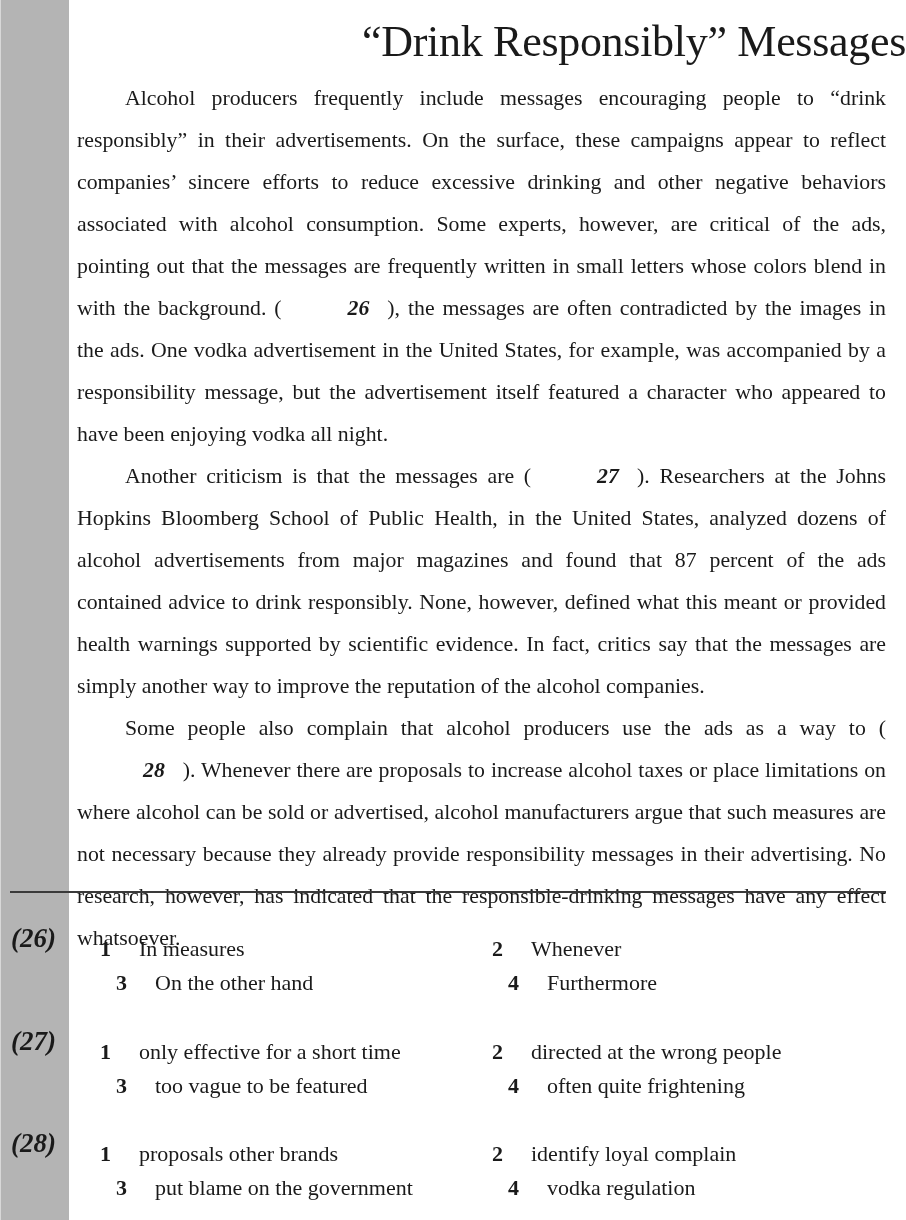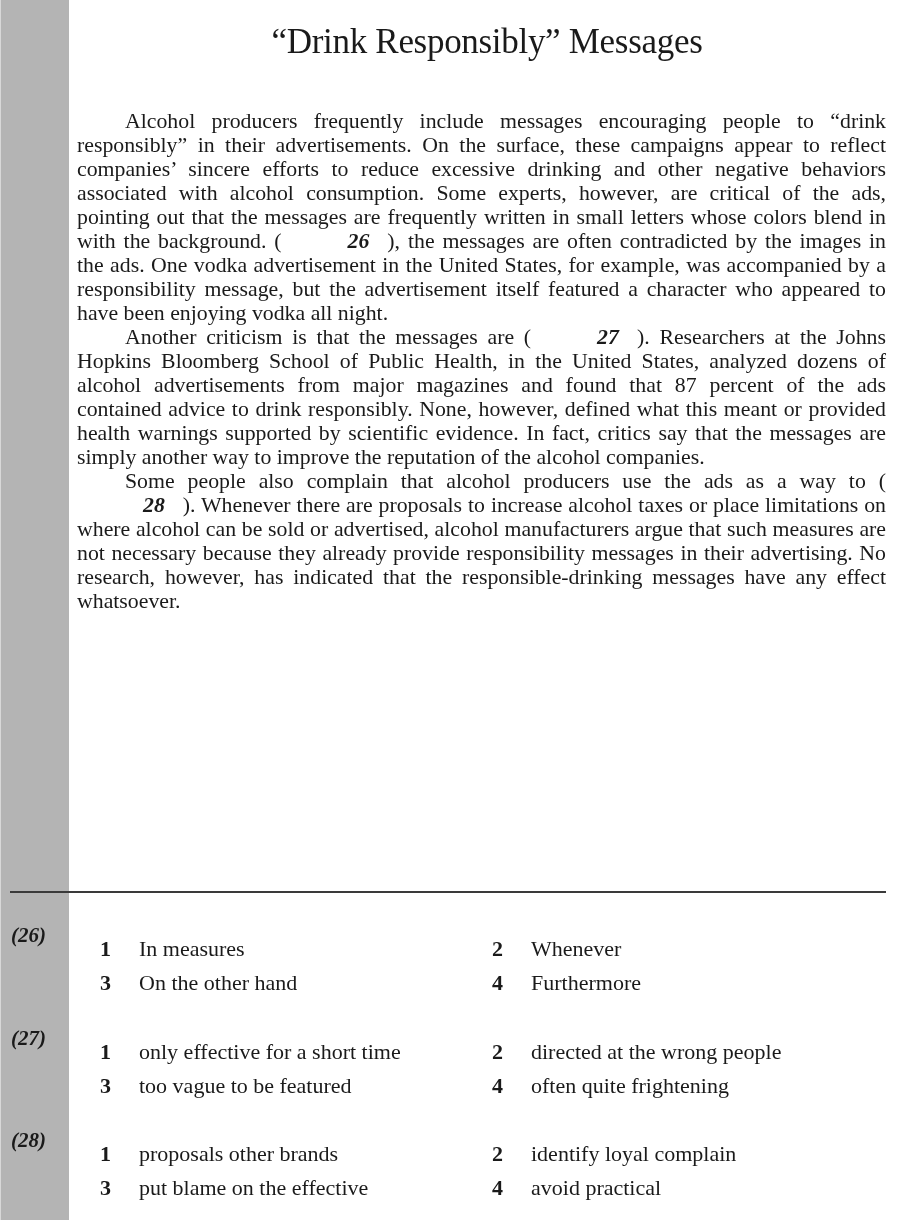--- a/index.html
+++ b/index.html
@@ -1,29 +1,29 @@
 <!DOCTYPE html>
 <html><head>
 <meta charset="utf-8">
 <style>
   html, body { margin:0; padding:0; }
   body { width:906px; height:1220px; background:#fff; position:relative; overflow:hidden;
          font-family:"Liberation Serif","DejaVu Serif",serif; color:#1a1a1a; }
   .sidebar { position:absolute; left:0; top:0; width:68px; height:1220px; background:#b4b4b4; border-left:1px solid #d8d8d8; }
-  .title { position:absolute; left:68px; right:0; top:20px; text-align:center; font-size:35px; line-height:44px; letter-spacing:-0.3px; }
-  .passage { position:absolute; left:77px; top:77px; width:809px; font-size:21.8px; line-height:24px; text-align:justify;margin-top:32px; }
+  .title { position:absolute; left:68px; right:0; top:20px; text-align:right; font-size:44px; line-height:44px; letter-spacing:-0.3px; }
+  .passage { position:absolute; left:77px; top:77px; width:809px; font-size:21.8px; line-height:42px; text-align:justify; }
   .passage p { margin:0; text-indent:48px; text-align:justify; }
   .blank { font-style:italic; font-weight:bold; display:inline-block; padding:0 18px; }
   .rule { position:absolute; left:10px; width:876px; top:891px; height:2px; background:#3a3a3a; }
   .q { position:absolute; left:0; width:906px; }
-  .qnum { position:absolute; left:11px; top:-9px; font-style:italic; font-weight:bold; font-size:21px; }
+  .qnum { position:absolute; left:11px; top:-9px; font-style:italic; font-weight:bold; font-size:27px; }
   .opt { position:absolute; font-size:22px; line-height:34px; white-space:nowrap; }
   .opt .n { font-weight:bold; display:inline-block; width:39px; font-family:"Liberation Serif",serif; }
   .c1 { left:100px; } .c2 { left:492px; }
-  .r1 { top:0; } .r2 { top:34px; }
+  .r1 { top:0; } .r2 { top:34px;margin-left:16px; }
 </style>
 </head>
 <body>
 
 <div class="sidebar"></div>
 
 <div class="title">“Drink Responsibly” Messages</div>
 
 <div class="passage">
   <p><span>Alcohol producers frequently include messages encouraging people to “drink responsibly” in their advertisements. On the surface, these campaigns appear to reflect companies’ sincere efforts to reduce excessive drinking and other negative behaviors associated with alcohol consumption. Some experts, however, are critical of the ads, pointing out that the messages are frequently written in small letters whose colors blend in with the background. (</span><span class="blank">26</span><span>), the messages are often contradicted by the images in the ads. One vodka advertisement in the United States, for example, was accompanied by a responsibility message, but the advertisement itself featured a character who appeared to have been enjoying vodka all night.</span></p>
@@ -46,15 +46,15 @@
   <div class="opt c1 r1"><span class="n">1</span><span>only effective for a short time</span></div>
   <div class="opt c2 r1"><span class="n">2</span><span>directed at the wrong people</span></div>
   <div class="opt c1 r2"><span class="n">3</span><span>too vague to be featured</span></div>
   <div class="opt c2 r2"><span class="n">4</span><span>often quite frightening</span></div>
 </div>
 
 <div class="q" style="top:1137px;">
   <div class="qnum">(28)</div>
   <div class="opt c1 r1"><span class="n">1</span><span>proposals other brands</span></div>
   <div class="opt c2 r1"><span class="n">2</span><span>identify loyal complain</span></div>
-  <div class="opt c1 r2"><span class="n">3</span><span>put blame on the effective</span></div>
-  <div class="opt c2 r2"><span class="n">4</span><span>avoid practical</span></div>
+  <div class="opt c1 r2"><span class="n">3</span><span>put blame on the government</span></div>
+  <div class="opt c2 r2"><span class="n">4</span><span>vodka regulation</span></div>
 </div>
 
 </body></html>

